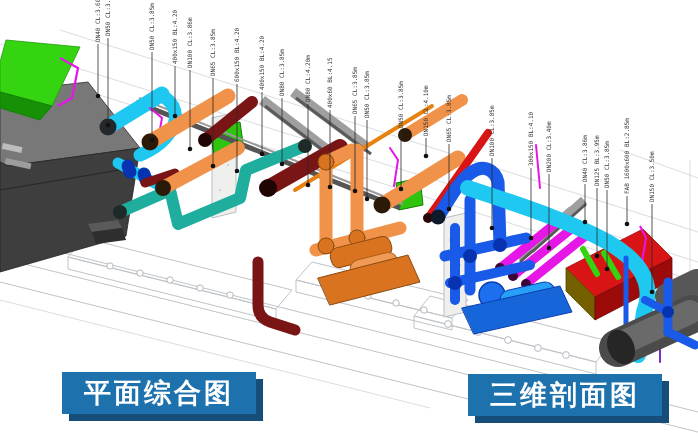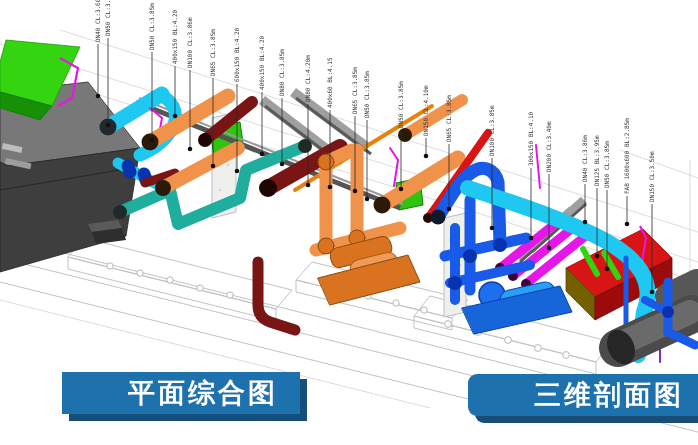--- a/index.html
+++ b/index.html
@@ -6,23 +6,23 @@
   .stage{position:relative;width:698px;height:445px;background:#fff;overflow:hidden;
          font-family:"DejaVu Sans",sans-serif;}
   svg{position:absolute;left:0;top:0;}
   .wire{stroke:#bfc3c8;stroke-width:1;fill:none;}
   .wire2{stroke:#cfd3d8;stroke-width:.8;fill:none;}
   .ldr{stroke:#2a2a2a;stroke-width:.8;}
   .dot{fill:#111;}
   .ann{font-family:"DejaVu Sans Mono","DejaVu Sans",monospace;font-size:6px;fill:#333;}
   .banner{position:absolute;width:194px;height:42px;display:flex;align-items:center;justify-content:center;
           background:var(--banner,#1d71ad);color:#fff;font-size:27px;font-weight:bold;letter-spacing:3px;
-          box-shadow:7px 7px 0 var(--banner-shadow,#164e79);font-family:"DejaVu Sans",sans-serif;padding-left:44px;}
+          box-shadow:7px 7px 0 var(--banner-shadow,#164e79);font-family:"DejaVu Sans",sans-serif;}
   .banner-left{left:62px;top:372px;}
-  .banner-right{left:468px;top:374px;border-radius:9px;}
+  .banner-right{left:468px;top:374px;}
 </style>
 </head>
 <body>
 
 <div class="stage">
 
 <svg width="698" height="445" viewBox="0 0 698 445">
 
   <g>
     <line class="wire2" x1="0" y1="44" x2="698" y2="262"></line>

